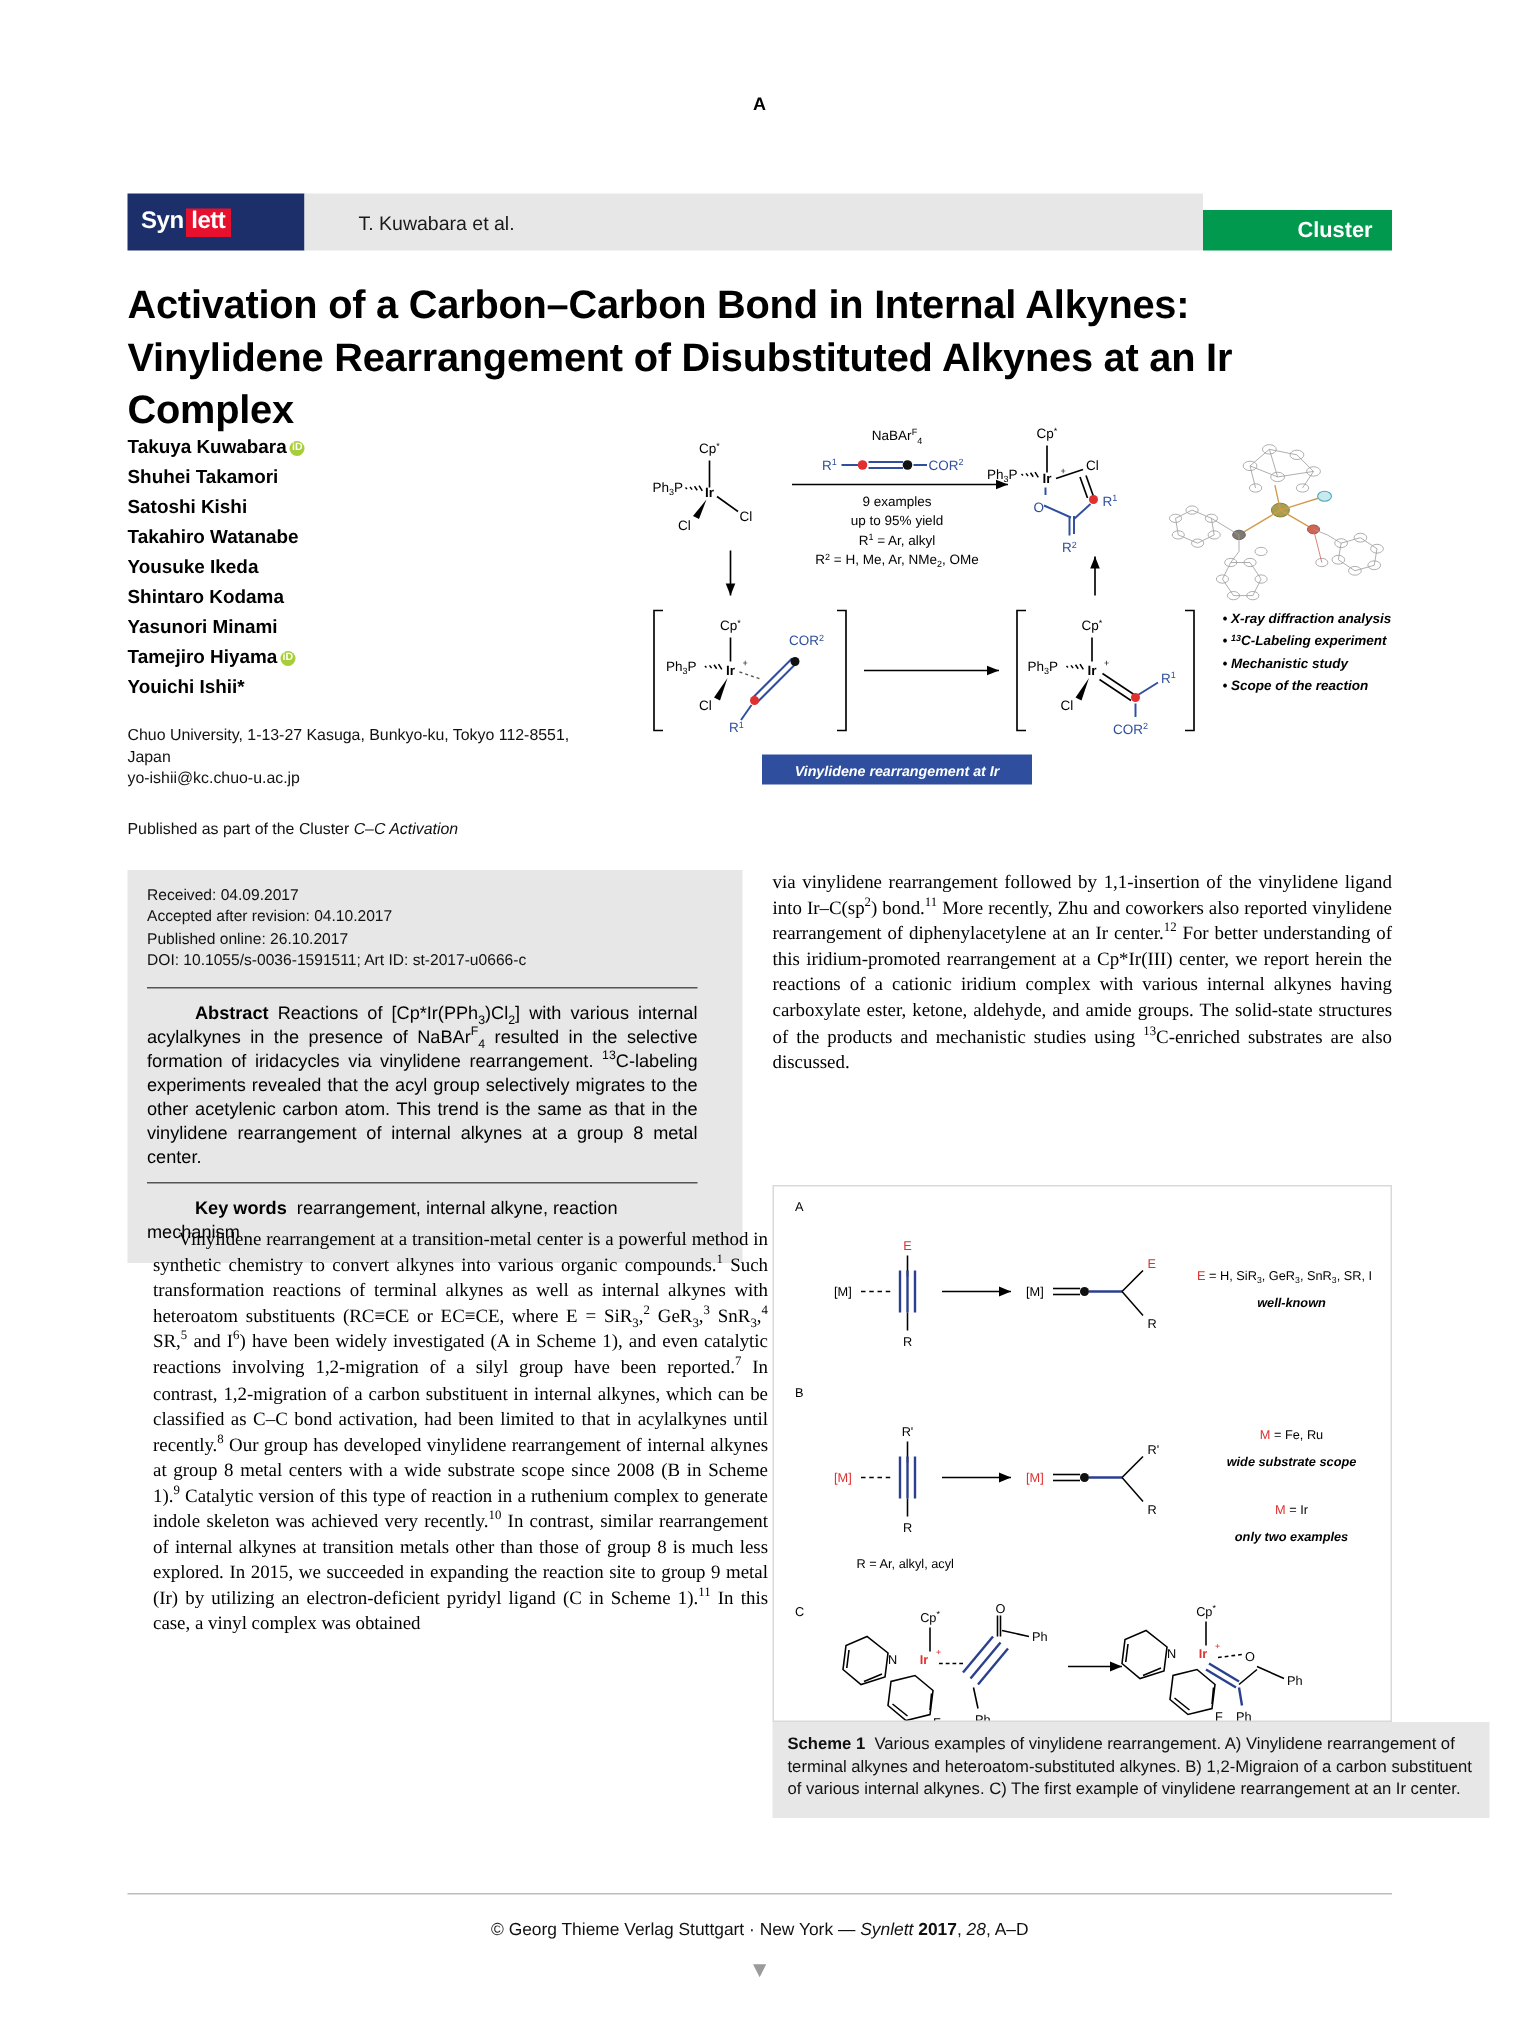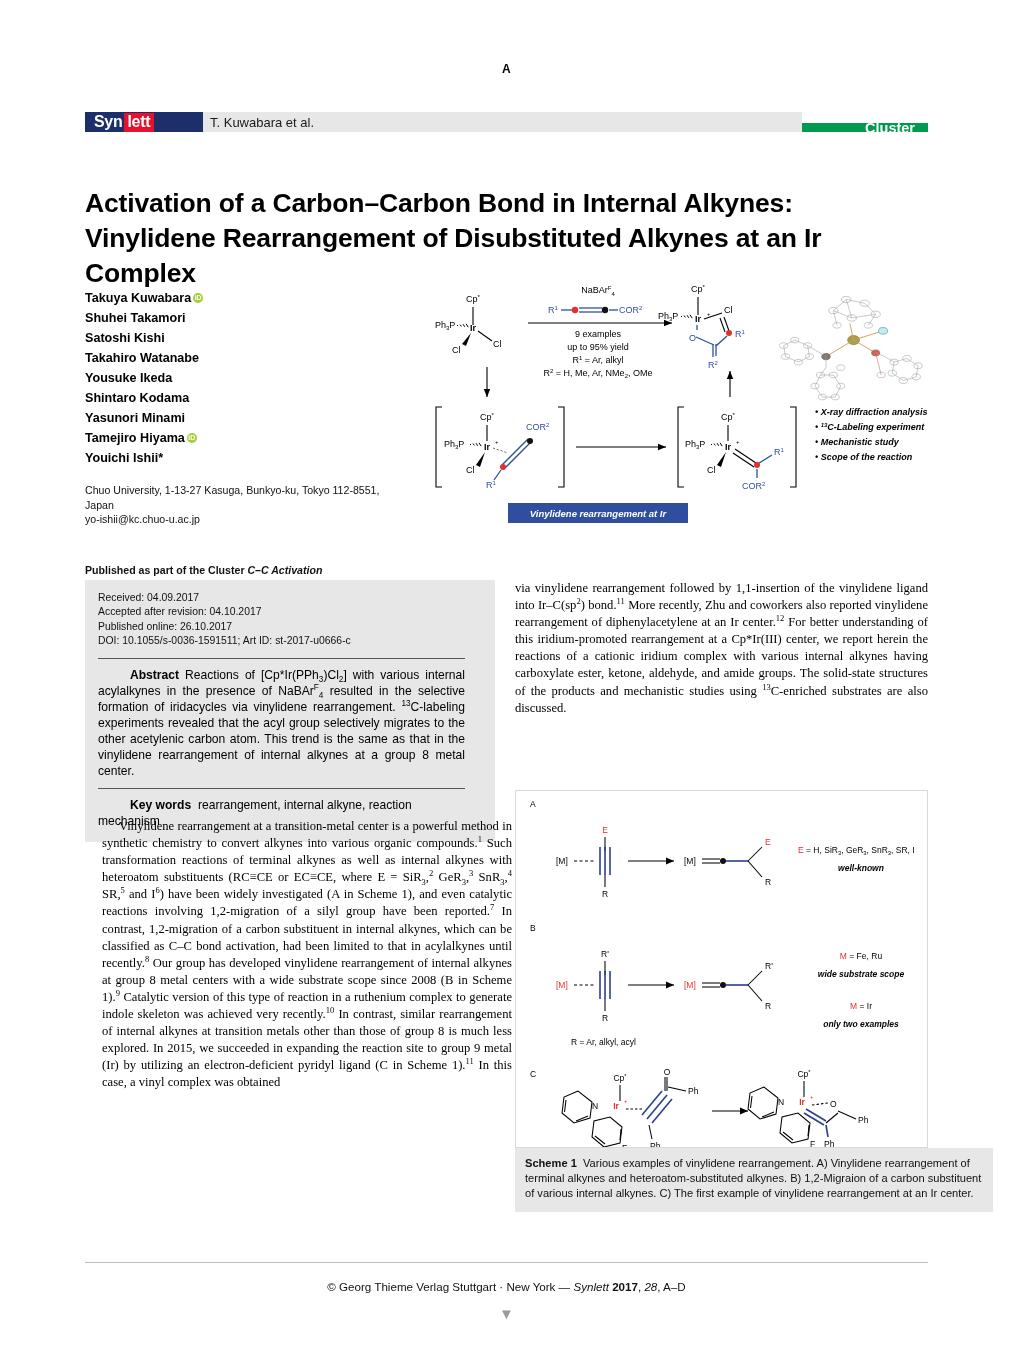--- a/index.html
+++ b/index.html
@@ -30,24 +30,24 @@
     text-align: center;
     font-family: "Liberation Sans", sans-serif;
     font-weight: bold;
     font-size: 12px;
     letter-spacing: .2px;
   }
 
   
   .runhead {
     position: absolute;
-    top: 112px;
+    top: 129px;
     left: 85px;
     width: 843px;
-    height: 20px;
+    height: 38px;
     display: flex;
     align-items: stretch;
   }
   .logo-box {
     width: 118px;
     background: #1c2f6b;
     display: flex;
     align-items: center;
     padding-left: 9px;
     box-sizing: border-box;
@@ -67,21 +67,21 @@
     letter-spacing: -0.3px;
     padding: 0 4px 1px 3px;
     margin-left: 2px;
     font-family: "Liberation Sans", sans-serif;
   }
   .runhead-mid {
     flex: 1;
     background: #e7e7e7;
     display: flex;
     align-items: center;
-    padding-left: 7px;
+    padding-left: 36px;
     box-sizing: border-box;
     font-size: 13px;
     color: #1a1a1a;
   }
   .runhead-right {
     width: 126px;
     background: #00994d;
     color: #ffffff;
     font-weight: bold;
     font-size: 14.5px;
@@ -139,26 +139,25 @@
     position: absolute;
     top: 483px;
     left: 85px;
     width: 300px;
     font-size: 10.6px;
     line-height: 14.5px;
     color: #111;
   }
   .published-note {
     position: absolute;
-    top: 564px;
+    top: 547px;
     left: 85px;
     width: 330px;
     font-size: 10.6px;
     color: #111;
-    font-weight: bold;
   }
   .published-note i { font-style: italic; }
 
   
   .graph-abs {
     position: absolute;
     top: 275px;
     left: 430px;
     width: 500px;
     height: 265px;

